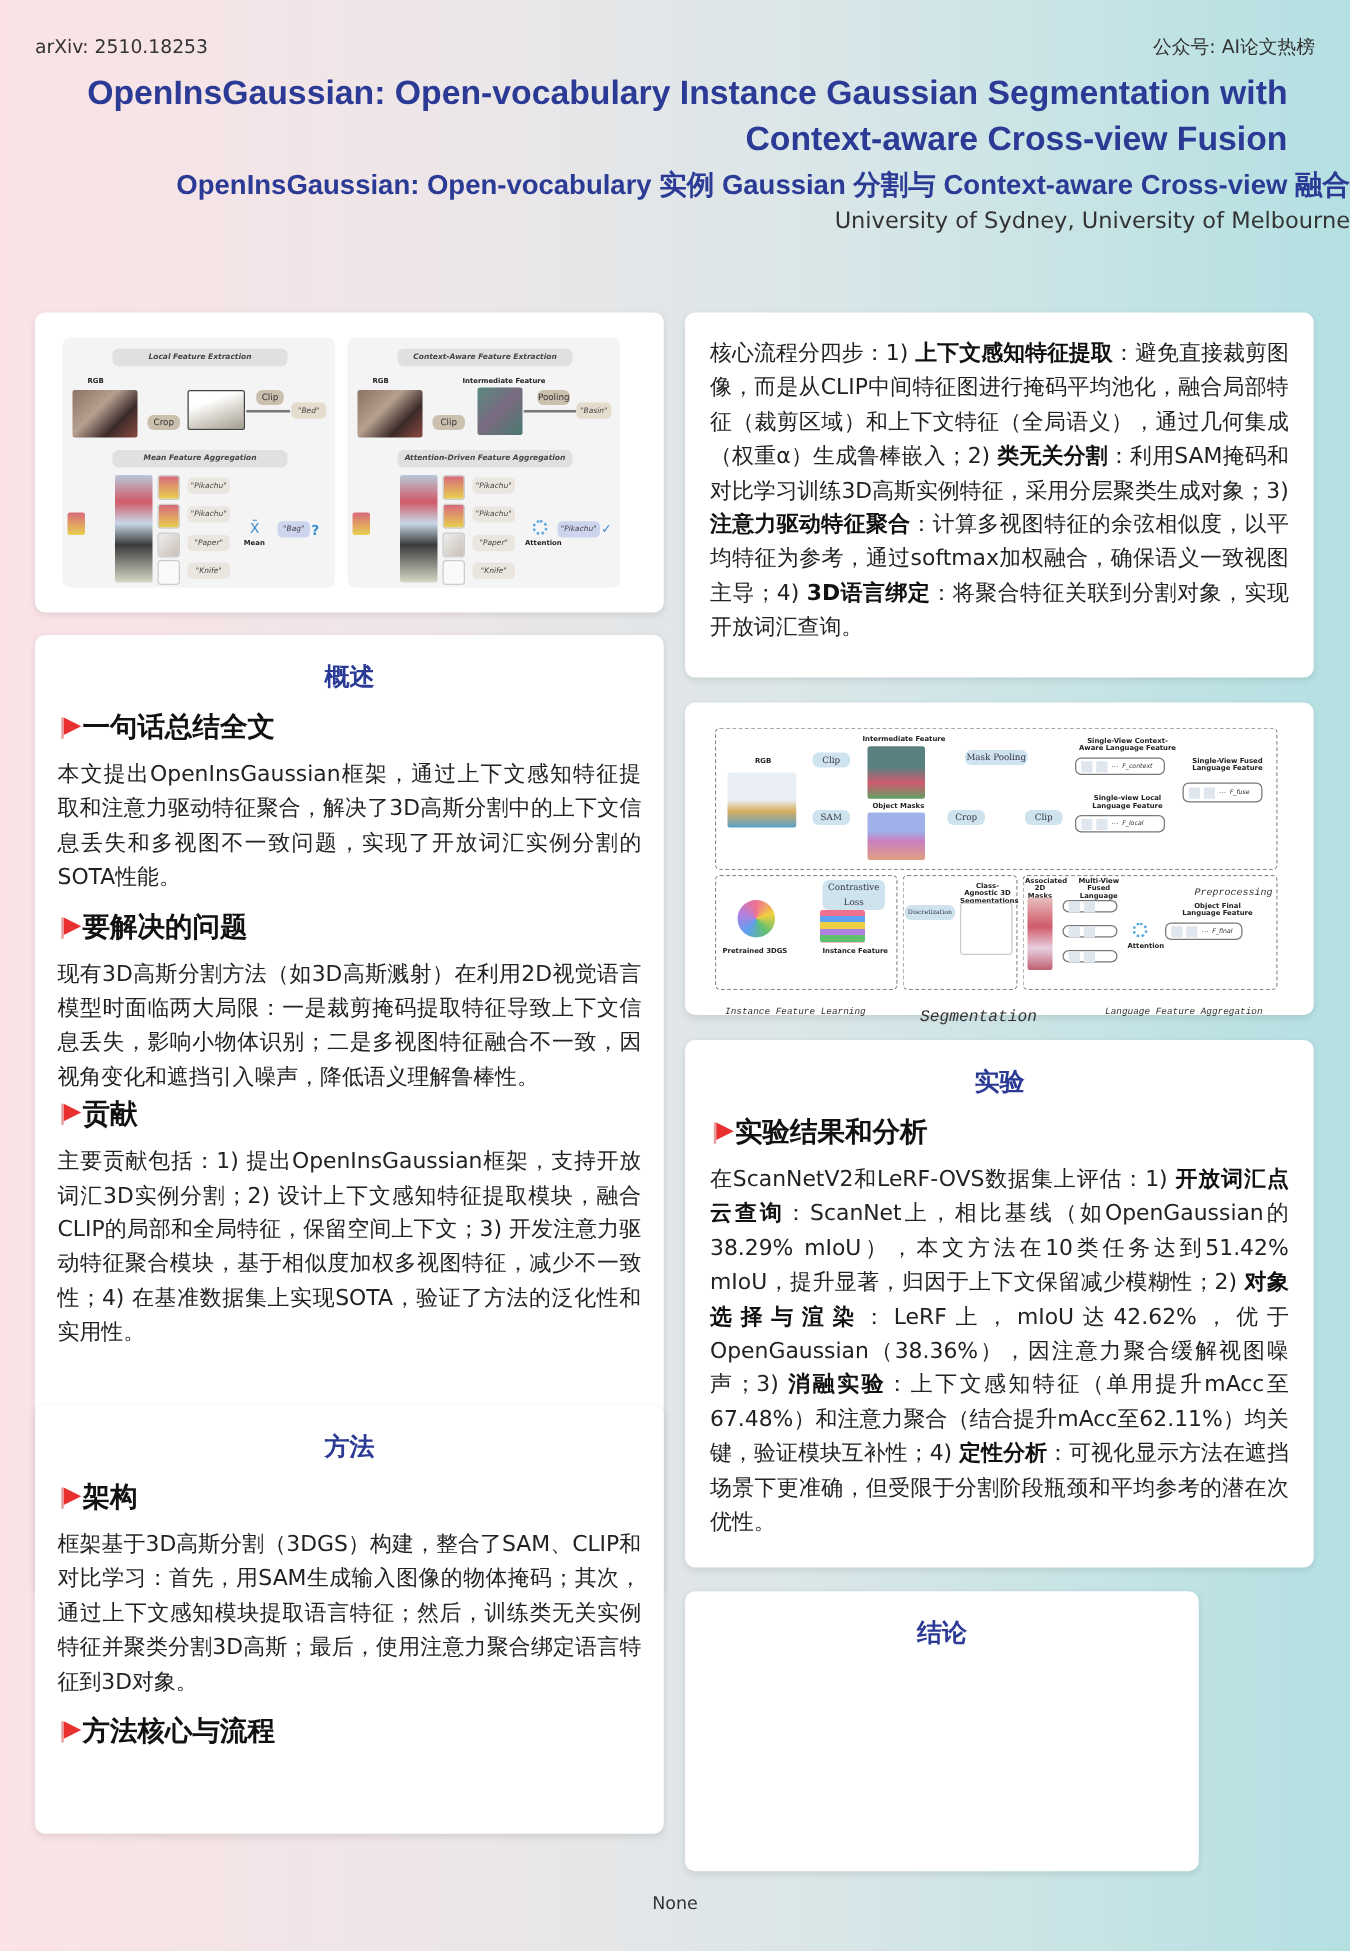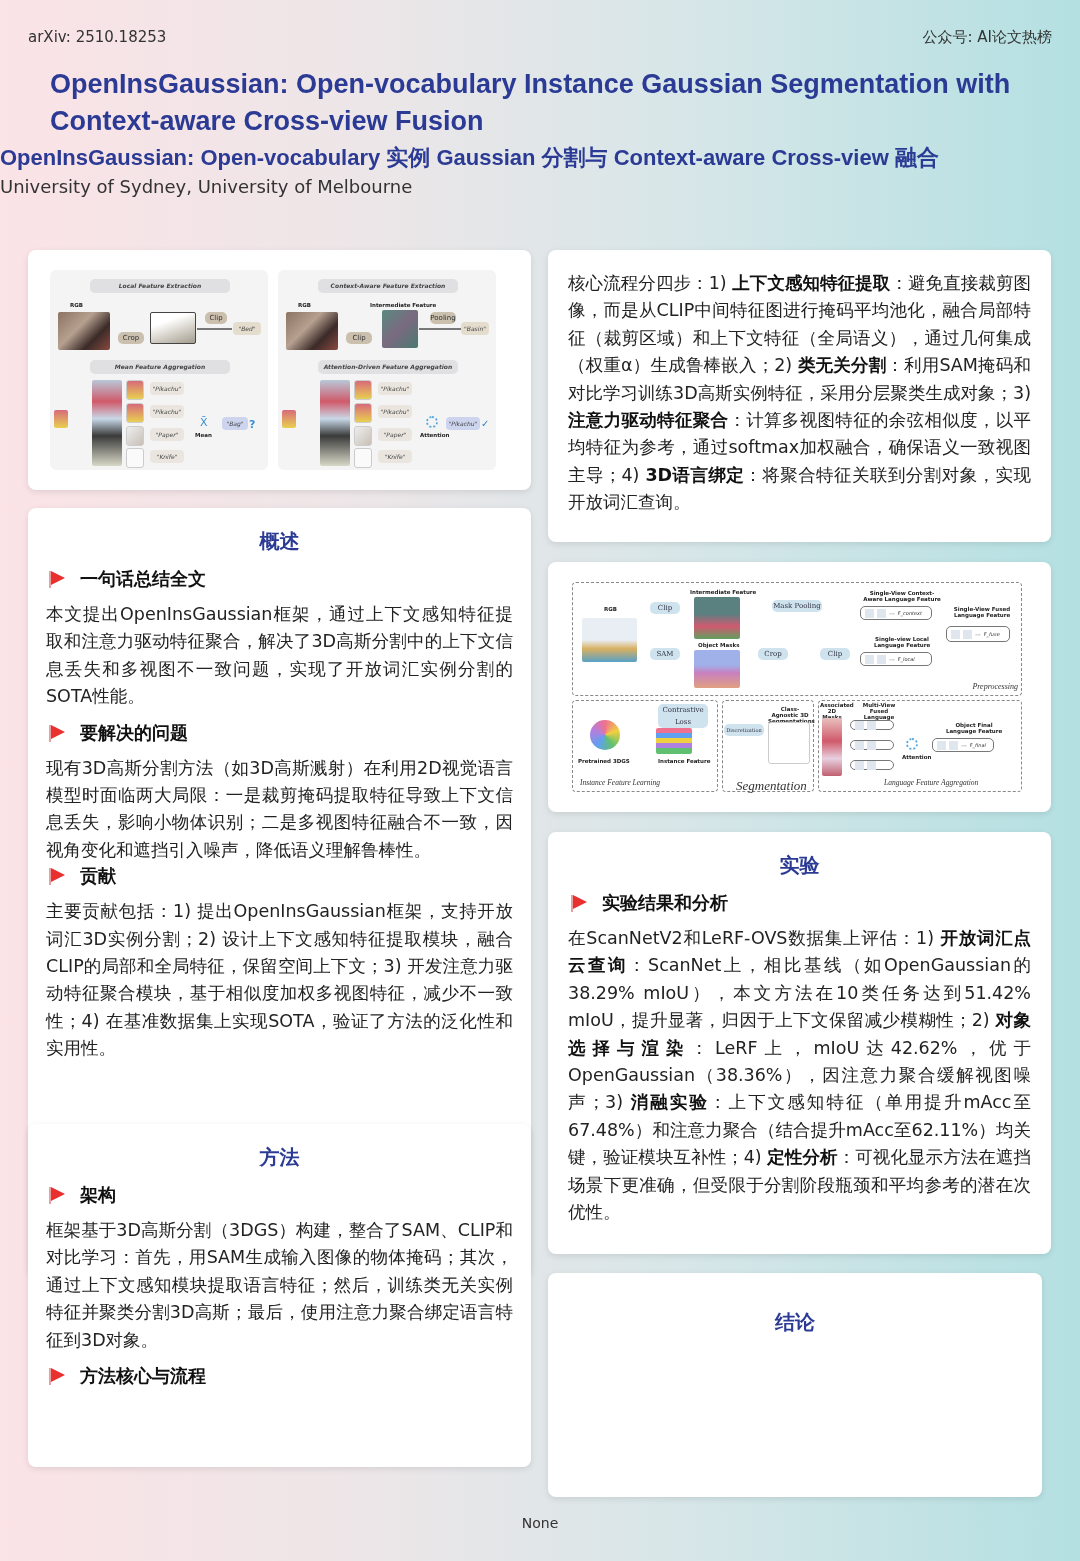--- a/index.html
+++ b/index.html
@@ -9,43 +9,43 @@
     background: linear-gradient(90deg, #fbe3e6 0%, #ece6e8 35%, #d6e6e8 65%, #b4e0e2 100%);
     position: relative;
     overflow: hidden;
     color: #222;
   }
   .topbar {
     position: absolute; top: 28px; left: 28px; right: 28px;
     display: flex; justify-content: space-between;
     font-size: 15px; color: #333;
   }
-  .title-block { position: absolute; top: 66px; left: 0; width: 1080px; text-align: left; }
+  .title-block { position: absolute; top: 56px; left: 0; width: 1080px; text-align: right; }
   .title-en {
     color: #2b3a94; font-weight: bold; font-size: 27px; line-height: 37px;
     font-family: "Liberation Sans", sans-serif; padding: 0 50px;
   }
   .title-zh {
     color: #2b3a94; font-weight: bold; font-size: 22px; line-height: 30px; margin-top: 3px;
     font-family: "Liberation Sans", sans-serif;
   }
   .authors { font-size: 18px; color: #333; margin-top: 6px; line-height: 26px; }
   .affil { font-size: 18px; color: #333; line-height: 28px; }
 
   .card {
     position: absolute; background: #fff; border-radius: 8px;
     box-shadow: 0 2px 6px rgba(0,0,0,0.10);
   }
   .card-title {
     text-align: center; color: #2b3a94; font-weight: bold; font-size: 20px;
     margin-bottom: 12px;
   }
   .sub {
-    display: flex; align-items: center; gap: 14px;
-    font-weight: bold; font-size: 18px; color: #111; margin: 6px 0 10px 2px;
+    display: flex; align-items: center; gap: 0;
+    font-weight: bold; font-size: 22px; color: #111; margin: 6px 0 10px 2px;
   }
   .flag { width: 18px; height: 18px; position: relative; flex: none; }
   .flag::before { content:""; position:absolute; left:1px; top:1px; width:2px; height:17px; background:#e9a0a0; }
   .flag::after {
     content:""; position:absolute; left:3px; top:1px; width:0; height:0;
     border-top: 7px solid transparent; border-bottom: 7px solid transparent;
     border-left: 14px solid #e8312f;
   }
   .para { font-size: 17.5px; line-height: 27.4px; color: #222; text-align: justify; }
   .para b { color: #111; }
@@ -71,21 +71,21 @@
   .thumb { position: absolute; border: 1px solid #ccc; border-radius: 3px; background: #fafafa; }
   .arrow-line { position: absolute; background: #777; height: 2px; }
 
   
   .fig2 { padding: 20px 24px; }
   .d2 { position: relative; width: 456px; height: 212px; font-size: 6px; color: #333; }
   .dash { position: absolute; border: 1px dashed #888; border-radius: 4px; }
   .blue-pill { position: absolute; background: #cfe3ef; border-radius: 5px; font-size: 7px; text-align: center; line-height: 12px; color: #334; font-family: "DejaVu Serif", serif; }
   .feat-box { position: absolute; border: 1px solid #777; border-radius: 5px; background: #fff; display:flex; align-items:center; gap:3px; padding: 0 4px; }
   .feat-box span { display:inline-block; width:9px; height:9px; background:#dfe6ee; }
-  .ital { position: absolute; font-family: Liberation Serif, serif; font-style: italic; color:#333; }
+  .ital { position: absolute; font-family: Liberation Mono, monospace; font-style: italic; color:#333;margin-top:28px; }
   .lbl { position: absolute; font-weight: bold; font-size: 5.5px; text-align: center; color:#222; }
 
   .footer { position: absolute; top: 1515px; width: 1080px; text-align: center; font-size: 14px; color: #333; }
 </style>
 </head>
 <body>
 
 <div class="topbar">
   <span>arXiv: 2510.18253</span>
   <span>公众号: AI论文热榜</span>
@@ -277,17 +277,17 @@
   <div class="card-title">实验</div>
   <div class="sub">
     <span class="flag"></span>
     <span>实验结果和分析</span>
   </div>
   <p class="para">
     <span>在ScanNetV2和LeRF-OVS数据集上评估：1) </span><b>开放词汇点云查询</b><span>：ScanNet上，相比基线（如OpenGaussian的38.29% mIoU），本文方法在10类任务达到51.42% mIoU，提升显著，归因于上下文保留减少模糊性；2) </span><b>对象选择与渲染</b><span>：LeRF上，mIoU达42.62%，优于OpenGaussian（38.36%），因注意力聚合缓解视图噪声；3) </span><b>消融实验</b><span>：上下文感知特征（单用提升mAcc至67.48%）和注意力聚合（结合提升mAcc至62.11%）均关键，验证模块互补性；4) </span><b>定性分析</b><span>：可视化显示方法在遮挡场景下更准确，但受限于分割阶段瓶颈和平均参考的潜在次优性。</span>
   </p>
 </div>
 
-<div class="card" style="left:548px; top:1273px; width:494px; height:224px; padding:36px 20px;">
+<div class="card" style="left:548px; top:1273px; width:411px; height:224px; padding:20px 20px;">
   <div class="card-title">结论</div>
 </div>
 
 <div class="footer">None</div>
 
 </body></html>

